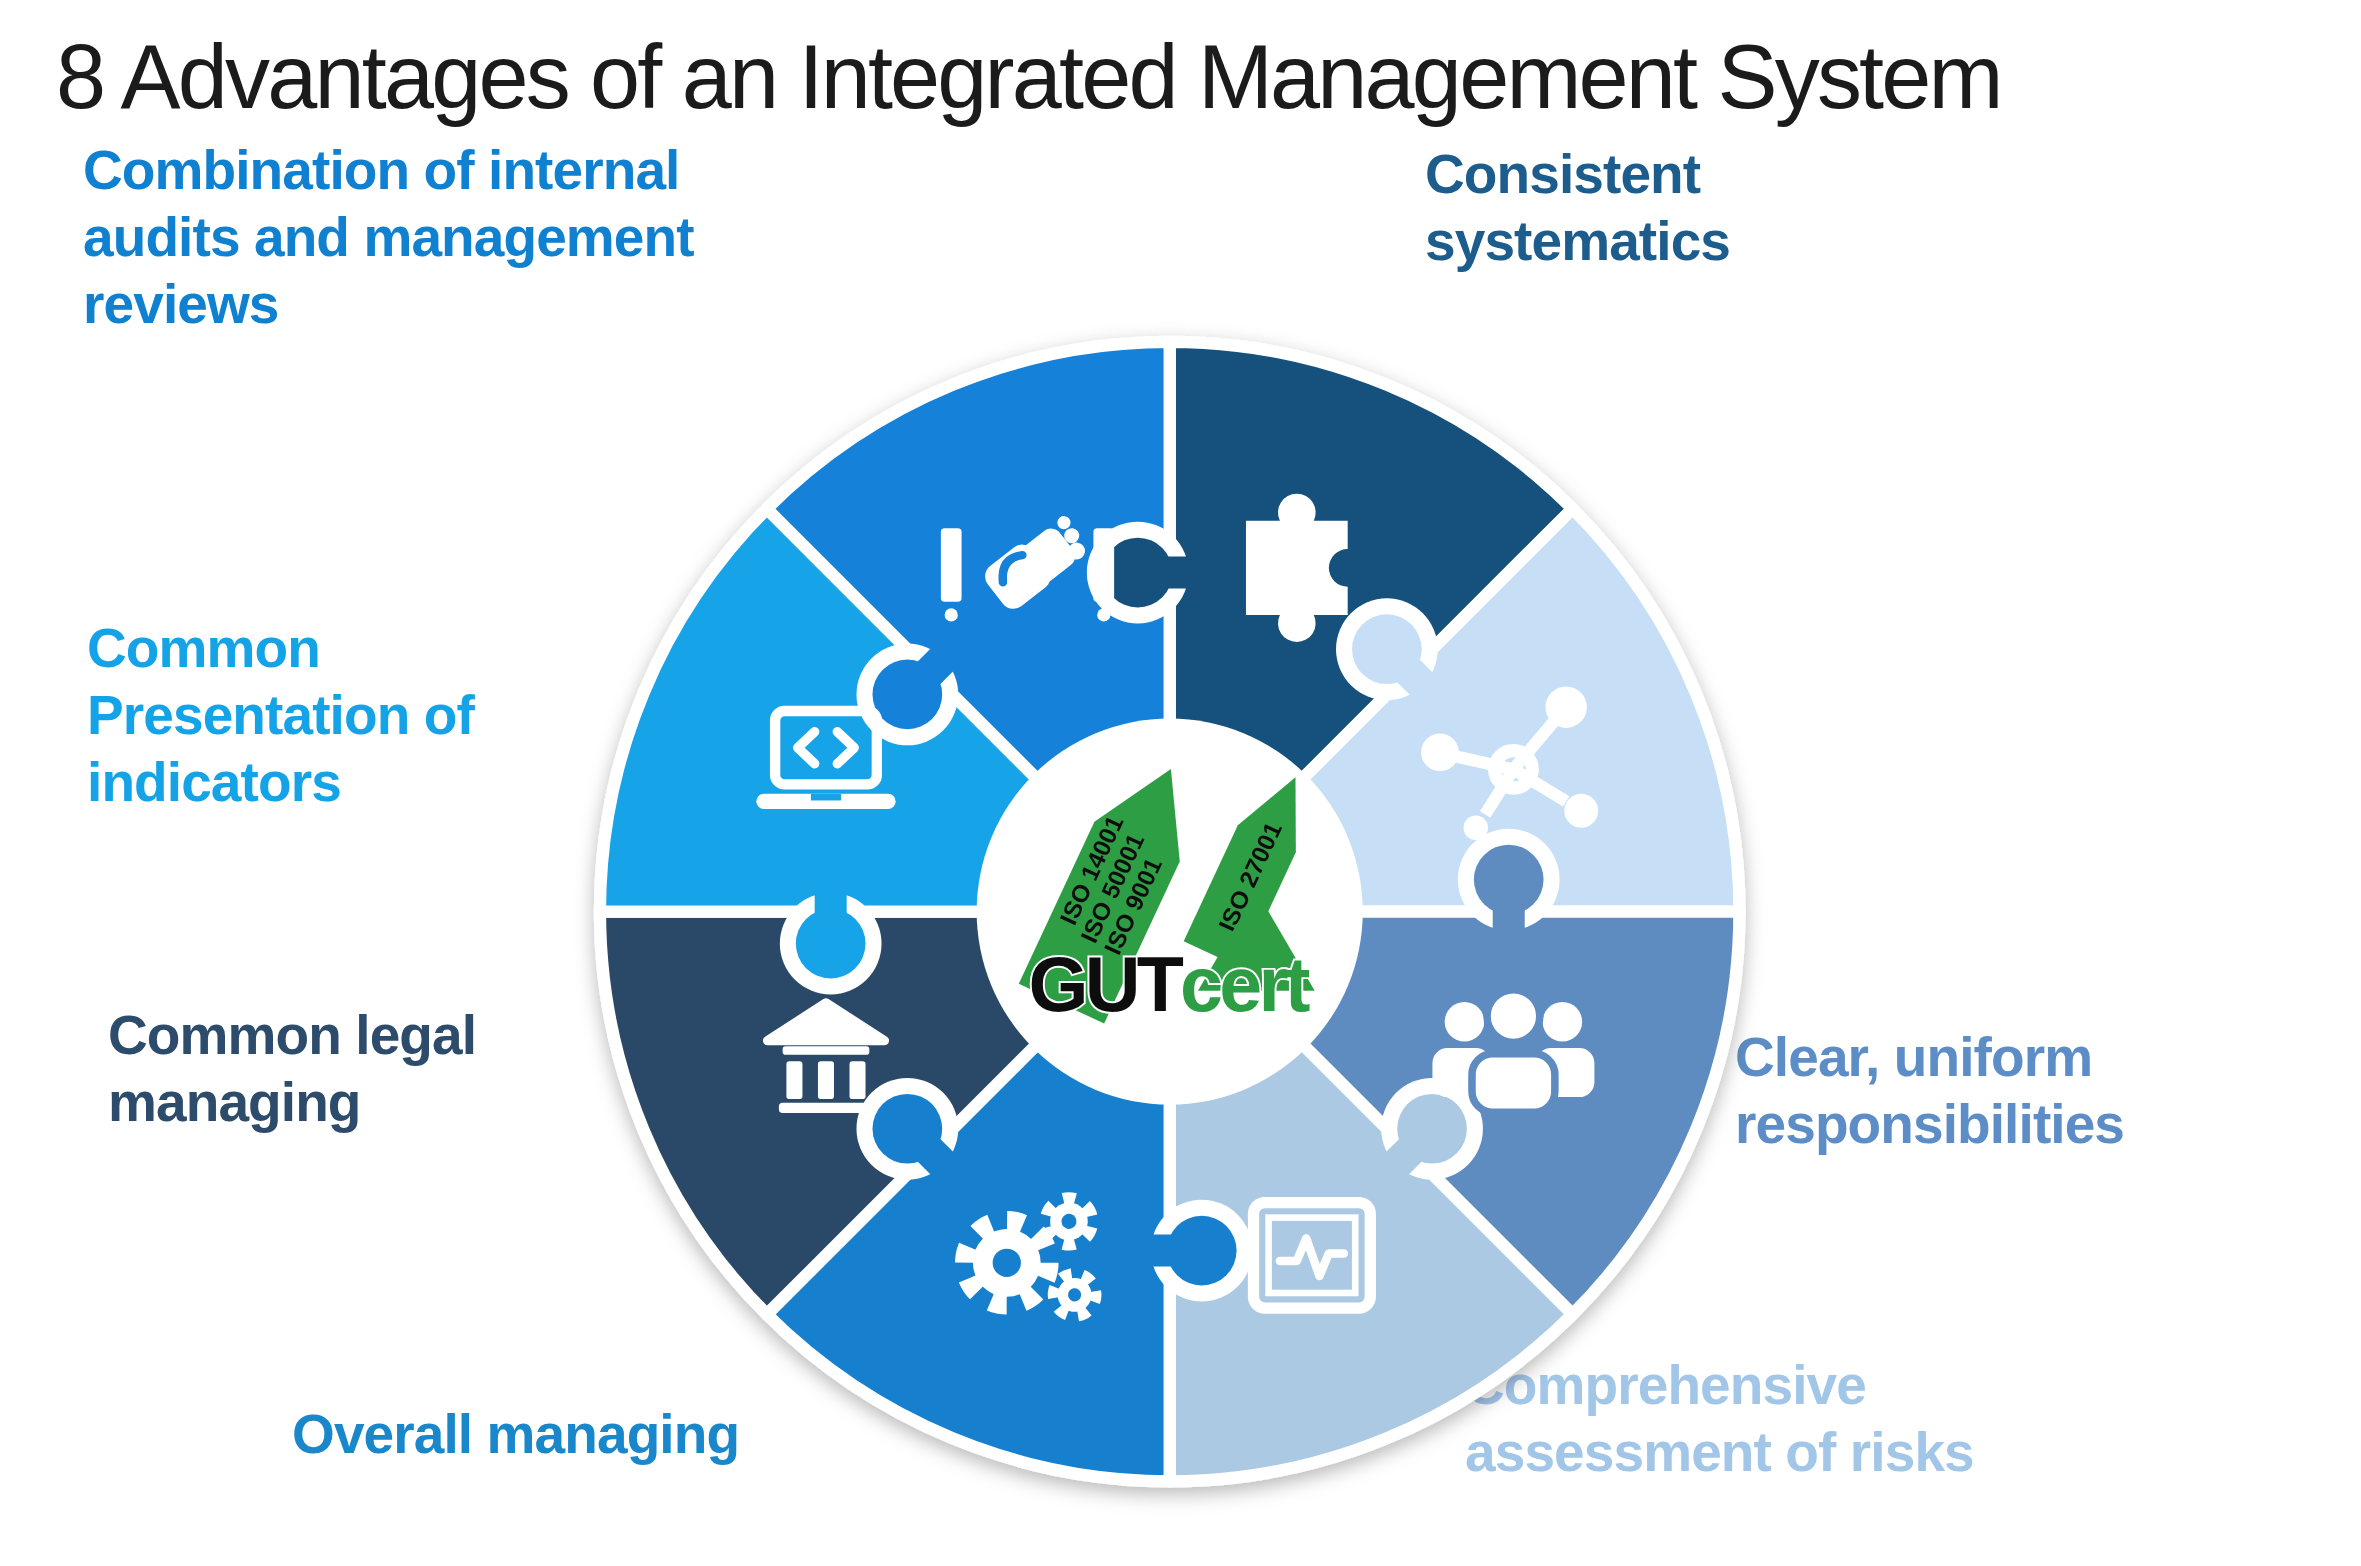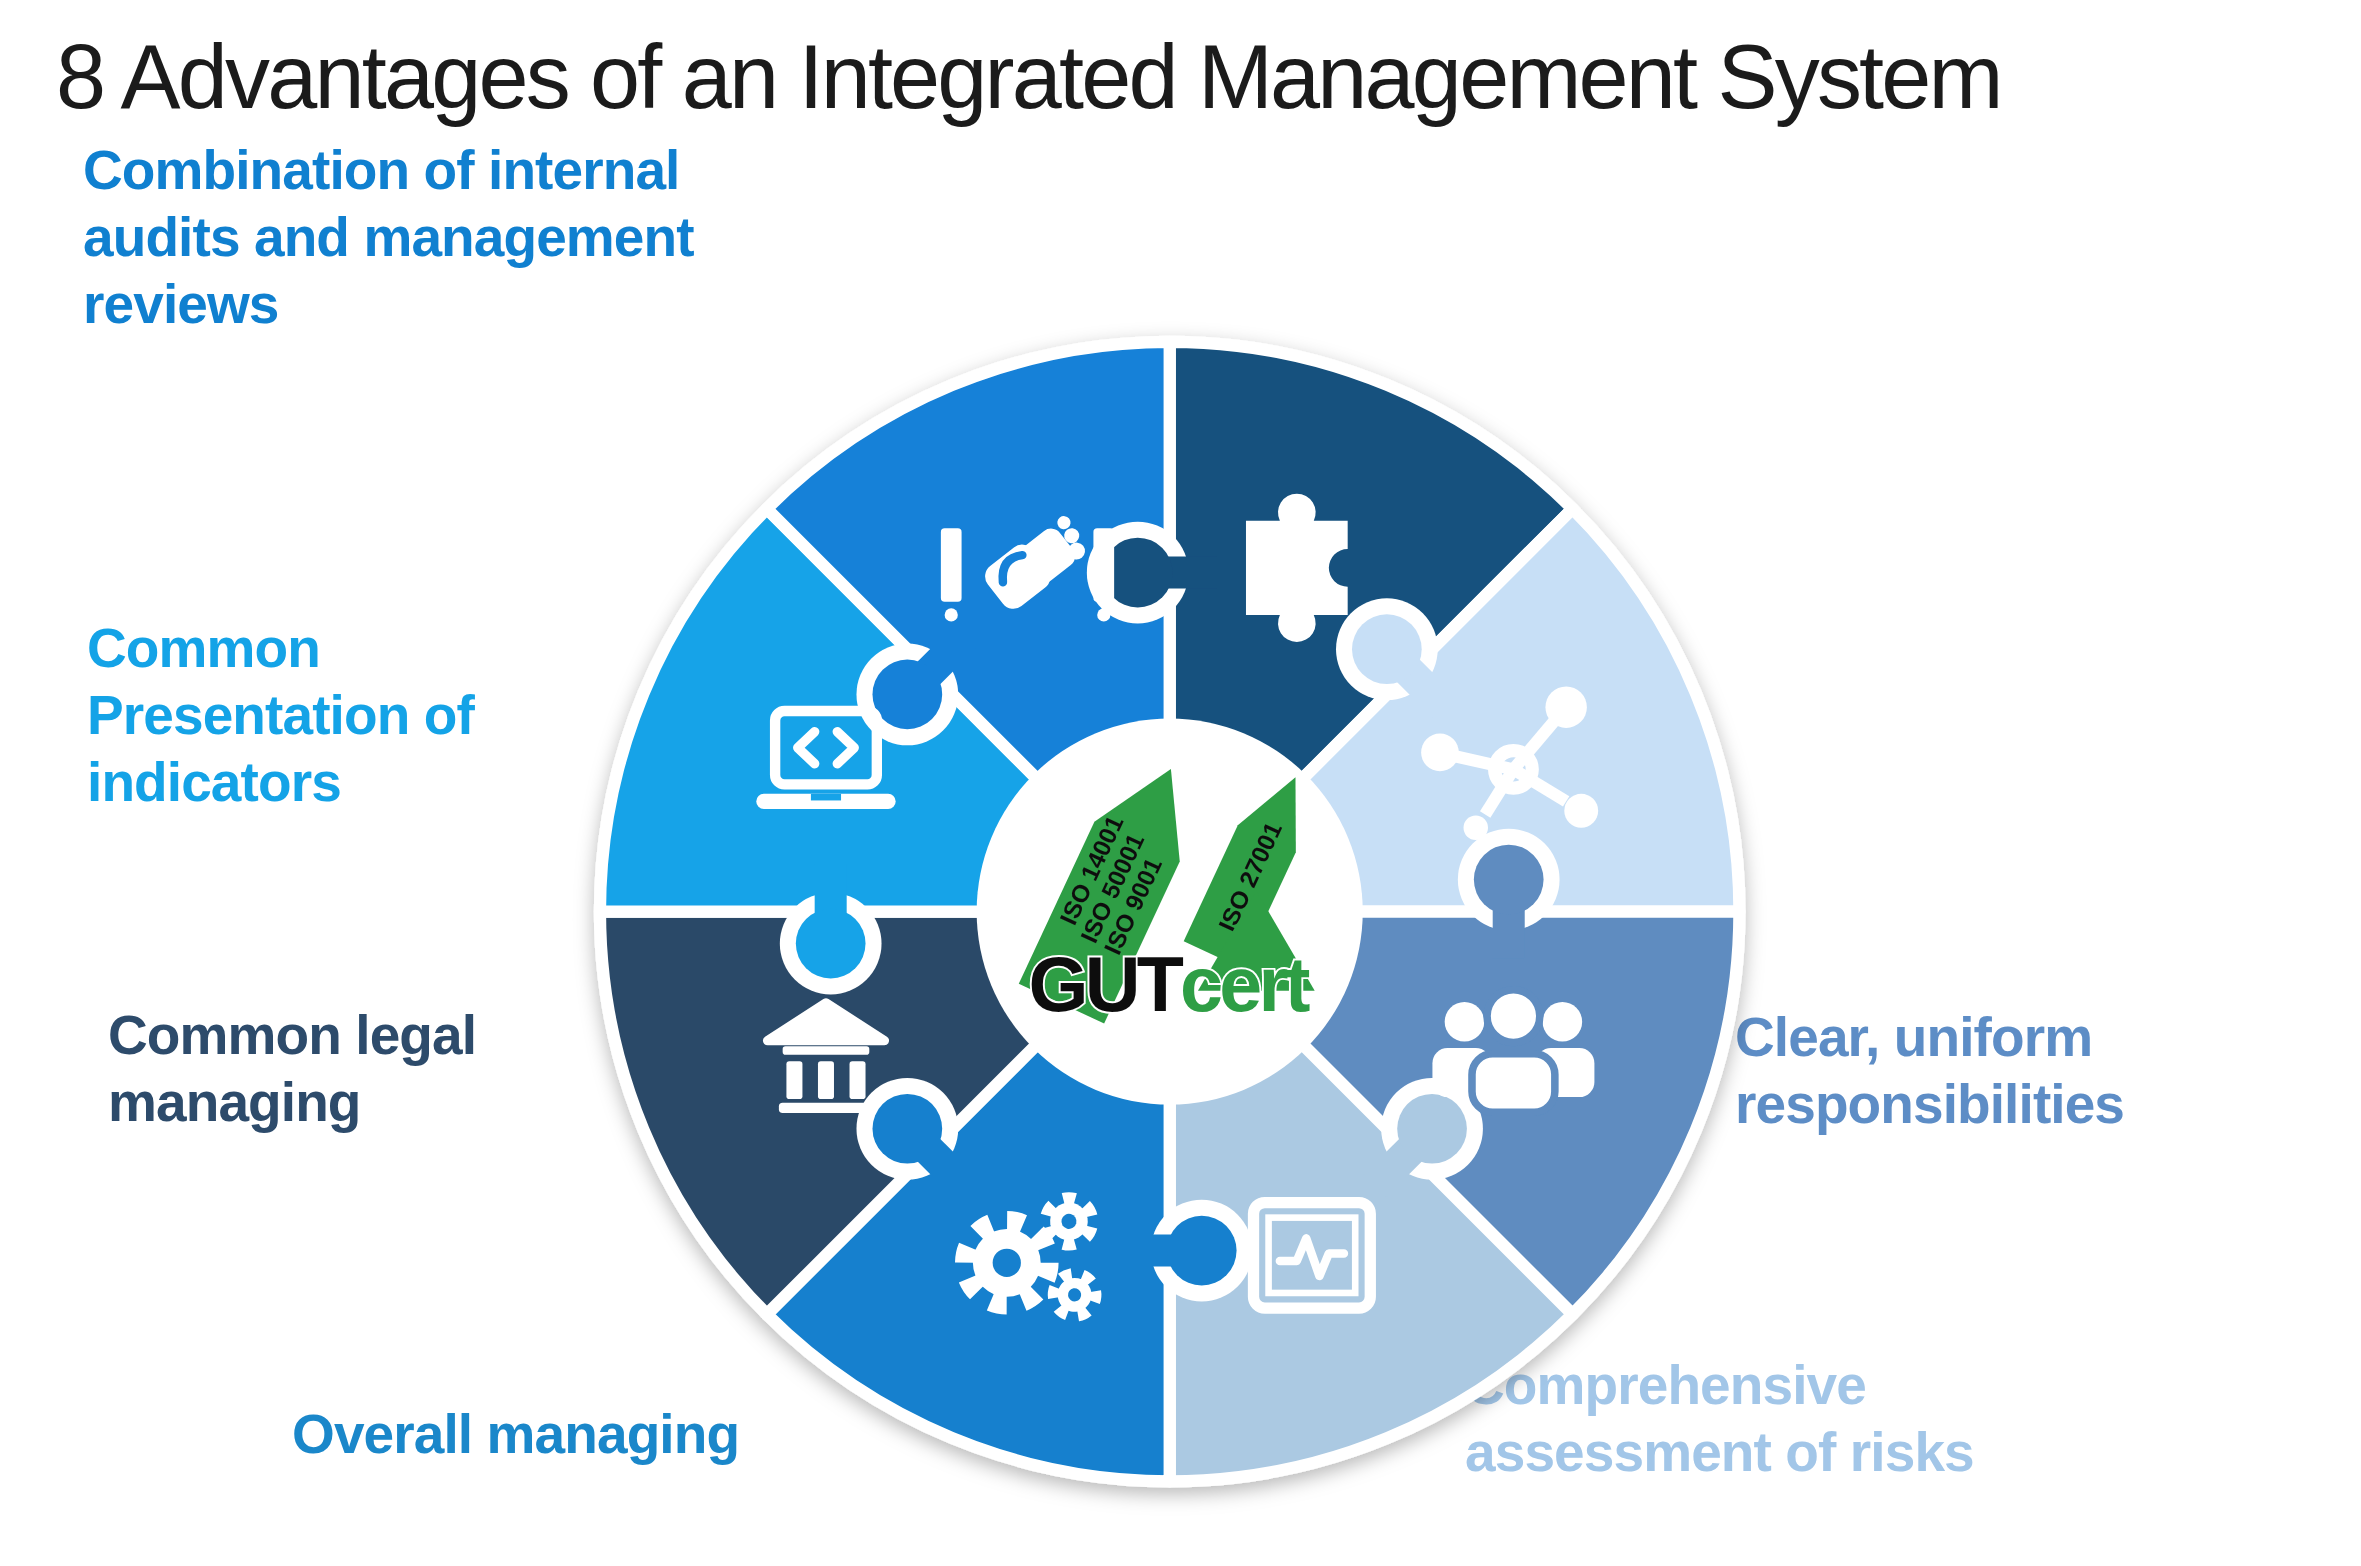--- a/index.html
+++ b/index.html
@@ -21,21 +21,23 @@
   .lbl-presentation{left:87px;top:615px;}
   .wheel-svg{position:absolute;left:0;top:0;}
 </style>
 </head>
 <body>
 
 <div class="canvas">
 
   <h1 class="page-title">8 Advantages of an Integrated Management System</h1>
 
-  <div class="label lbl-clear" style="color: rgb(93, 141, 198);">Clear, uniform
+  <div class="label lbl-consistent" style="color: rgb(29, 93, 141);">Consistent
+systematics</div>
+  <div class="label lbl-clear" style="color: rgb(93, 141, 198); margin-top: 20px;">Clear, uniform
 responsibilities</div>
   <div class="label lbl-comprehensive" style="color: rgb(162, 198, 232);">Comprehensive
 assessment of risks</div>
   <div class="label lbl-overall" style="color: rgb(26, 135, 202);">Overall managing</div>
   <div class="label lbl-legal" style="color: rgb(45, 75, 107);">Common legal
 managing</div>
   <div class="label lbl-presentation" style="color: rgb(20, 163, 231);">Common
 Presentation of
 indicators</div>
   <div class="label lbl-combo" style="color: rgb(16, 128, 208);">Combination of internal

